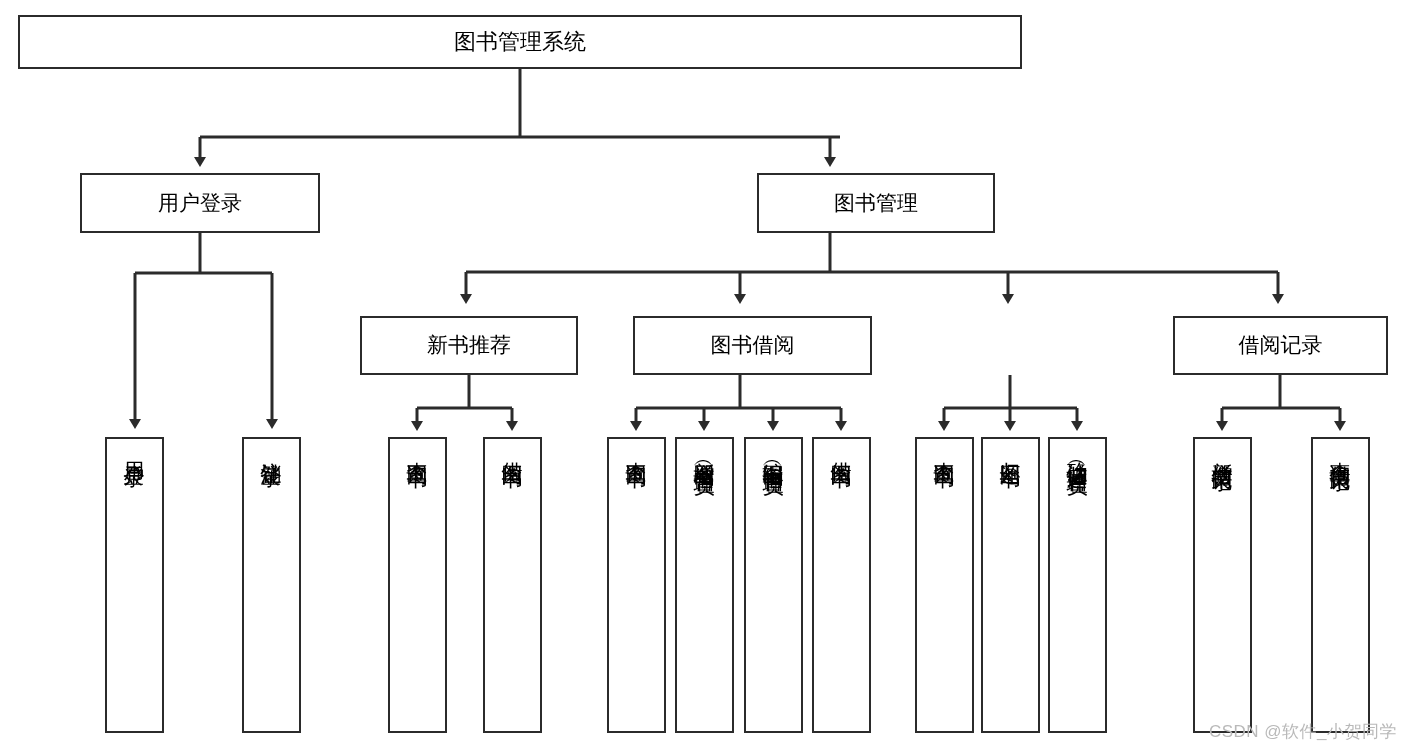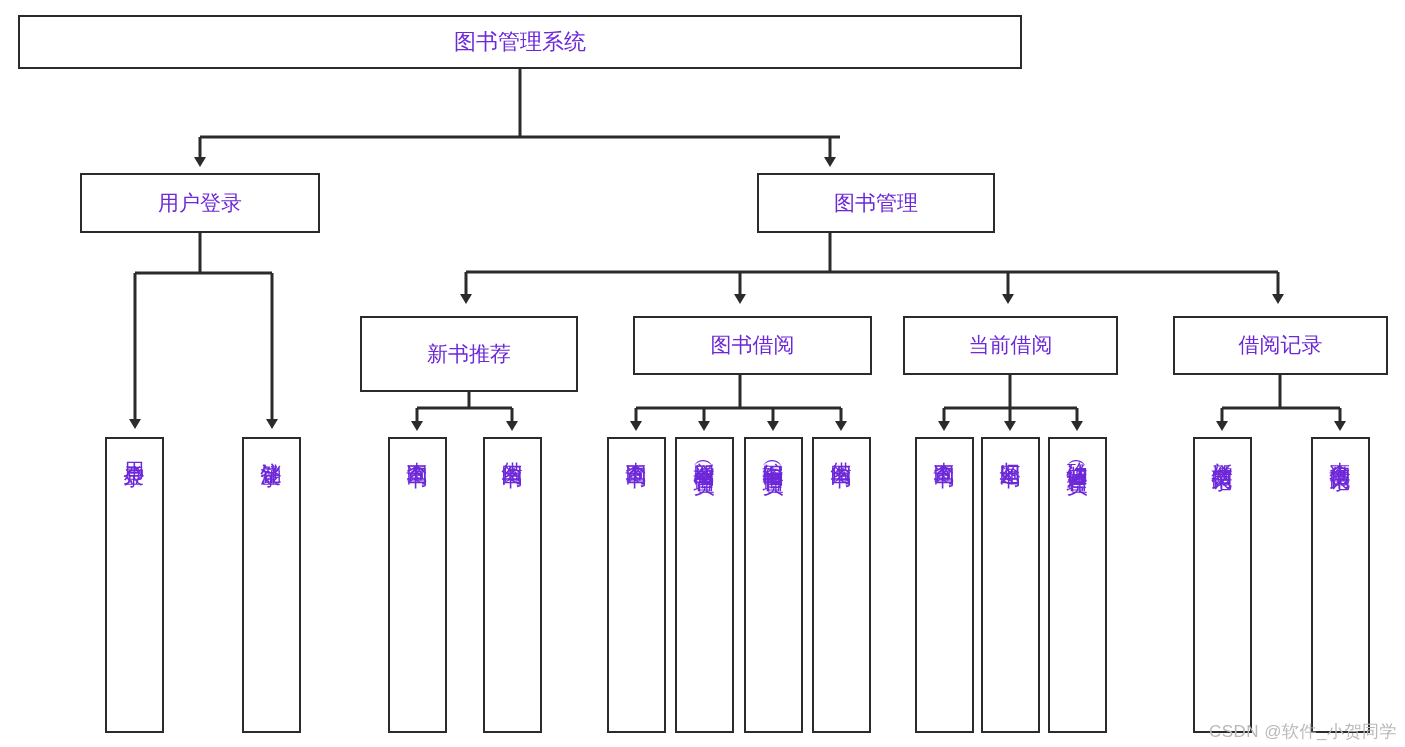--- a/index.html
+++ b/index.html
@@ -28,21 +28,21 @@
     position: absolute;
     box-sizing: border-box;
     border: 2px solid #2b2b2b;
     background: #ffffff;
     display: flex;
     align-items: center;
     justify-content: center;
     z-index: 2;
   }
   .node .label {
-    color: #6d28d9;
+    color: #000000;
     line-height: 1.18;
     text-align: center;
     white-space: nowrap;
   }
   
   .node.horiz .label {
     font-size: 21px;
   }
   #node-root .label {
     font-size: 22px;
@@ -132,28 +132,25 @@
     <span class="label">图书管理系统</span>
   </div>
 
   <div class="node horiz" style="left:80px; top:173px; width:240px; height:60px;">
     <span class="label">用户登录</span>
   </div>
   <div class="node horiz" style="left:712px; top:173px; width:238px; height:60px;margin-left:45px;">
     <span class="label">图书管理</span>
   </div>
 
-  <div class="node horiz" style="left:360px; top:316px; width:218px; height:76px;">
+  <div class="node horiz" style="left:360px; top:316px; width:218px; height:59px;">
     <span class="label">新书推荐</span>
   </div>
   <div class="node horiz" style="left:633px; top:316px; width:239px; height:59px;">
     <span class="label">图书借阅</span>
-  </div>
-  <div class="node horiz" style="left:903px; top:316px; width:215px; height:59px;">
-    <span class="label">当前借阅</span>
   </div>
   <div class="node horiz" style="left:1173px; top:316px; width:215px; height:59px;">
     <span class="label">借阅记录</span>
   </div>
 
   <div class="node vert" style="left:105px; top:437px; width:59px; height:296px;">
     <span class="label">用户登录</span>
   </div>
   <div class="node vert" style="left:242px; top:437px; width:59px; height:296px;">
     <span class="label">注销登录</span>

